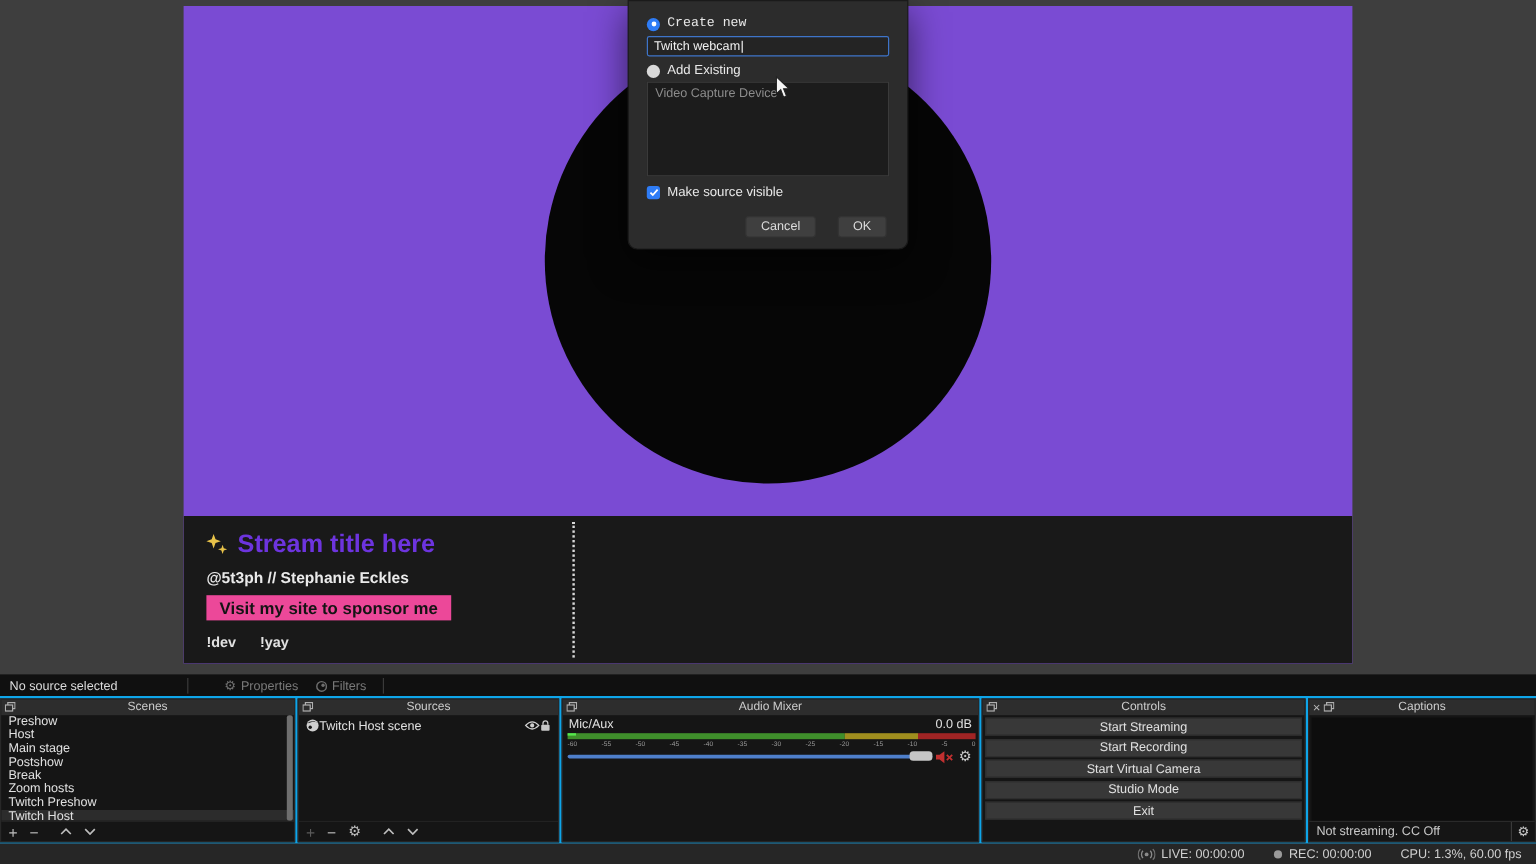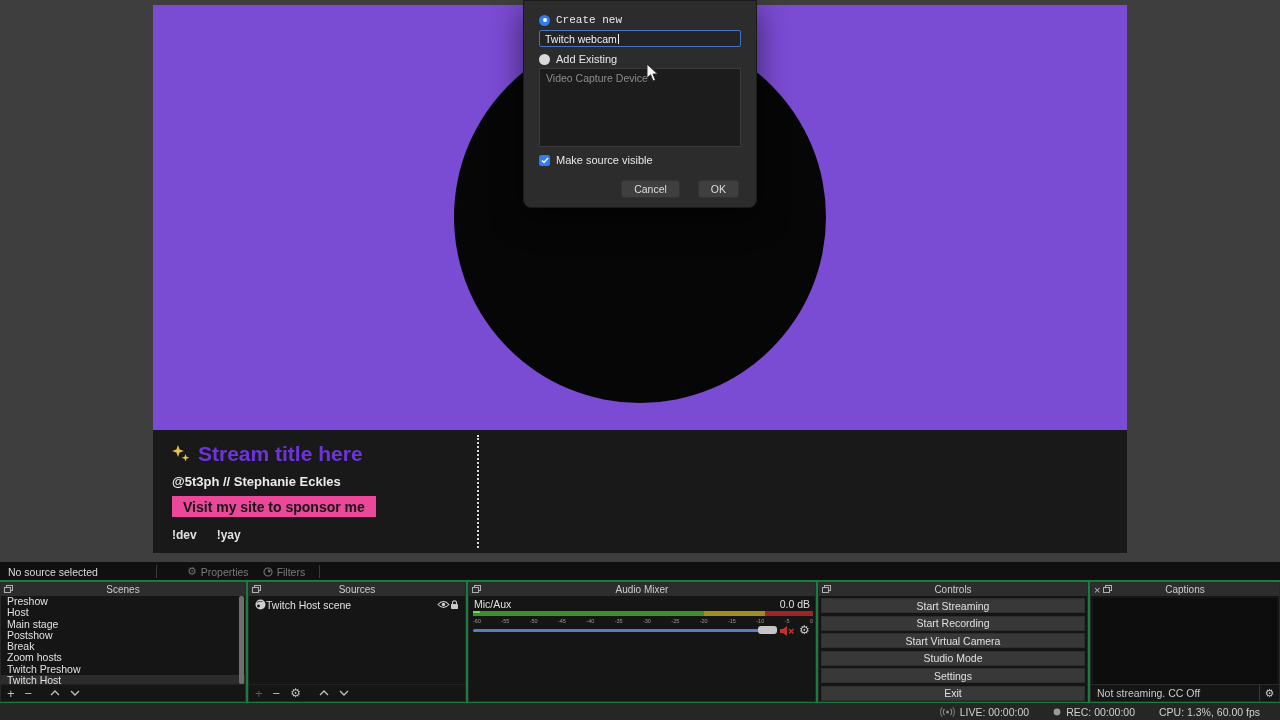--- a/index.html
+++ b/index.html
@@ -40,21 +40,21 @@
   
   .cursor { position:absolute; left:646px; top:63px; z-index:40; }
 
   
   .src-toolbar { position:absolute; left:0; top:562px; width:1280px; height:19px; background:#101010; display:flex; align-items:center; }
   .st-status { font-size:10.5px; color:#DCDCDC; margin-left:8px; }
   .st-sep { width:1px; height:13px; background:#3A3A3A; }
   .st-btn { display:flex; align-items:center; gap:4px; font-size:10.5px; color:#7A7A7A; }
 
   
-  .docks { position:absolute; left:0; top:580px; width:1280px; height:123px; background:#15803d; }
+  .docks { position:absolute; left:0; top:580px; width:1280px; height:123px; background:#0ea5e9; }
   .panel { position:absolute; top:2px; height:120px; background:#151515; border:1px solid #282828; }
   .panel-header { height:13px; background:#2D2D2D; display:flex; align-items:center; position:relative; }
   .panel-title { position:absolute; left:0; right:0; text-align:center; font-size:10px; color:#CCCCCC; }
   .hicon { margin-left:3px; z-index:2; display:flex; align-items:center; gap:3px; }
   .close-x { font-size:11px; color:#BBBBBB; line-height:10px; z-index:2; }
   .panel-scenes { left:0; width:246px; }
   .panel-sources { left:248px; width:218px; }
   .panel-mixer { left:468px; width:348px; }
   .panel-controls { left:818px; width:270px; }
   .panel-captions { left:1090px; width:190px; }
@@ -90,21 +90,21 @@
   .ctl-btn { height:15px; background:#383838; border:1px solid #2E2E2E; color:#E0E0E0; font-size:10.5px; font-family:inherit; }
 
   .captions-body { position:absolute; left:2px; right:2px; top:15px; height:87px; background:#0D0D0D; }
   .captions-status { position:absolute; left:0; right:0; bottom:0; height:17px; display:flex; align-items:center; border-top:1px solid #2A2A2A; }
   .cap-text { flex:1; font-size:10.5px; color:#C9C9C9; padding-left:6px; }
   .cap-gear { width:20px; height:100%; border-left:1px solid #3A3A3A; display:flex; align-items:center; justify-content:center;
     font-size:11px; color:#C8C8C8; font-family:"DejaVu Sans",sans-serif; }
 
   
   .statusbar { position:absolute; left:0; top:703px; width:1280px; height:17px; background:#262626;
-    display:flex; align-items:center; justify-content:flex-end; gap:24px; padding-right:20px; }
+    display:flex; align-items:center; justify-content:flex-end; gap:24px; padding-right:12px; }
   .sb-item { display:flex; align-items:center; gap:5px; font-size:10.5px; color:#CFCFCF; }
 </style>
 </head>
 <body>
 
 <div class="app">
 
   <div class="canvas">
     <div class="webcam-circle"></div>
 
@@ -302,21 +302,20 @@
               <rect x="0.5" y="2.5" width="6" height="5" fill="#2D2D2D" stroke="#AFAFAF"></rect>
             </svg>
         </span>
         <span class="panel-title">Controls</span>
       </div>
       <div class="controls-body">
         <button class="ctl-btn">Start Streaming</button>
         <button class="ctl-btn">Start Recording</button>
         <button class="ctl-btn">Start Virtual Camera</button>
         <button class="ctl-btn">Studio Mode</button>
-        <button class="ctl-btn">Settings</button>
         <button class="ctl-btn">Exit</button>
       </div>
     </div>
 
     <div class="panel panel-captions">
       <div class="panel-header">
         <span class="hicon">
           <span class="close-x">×</span>
           <svg width="9" height="9" viewBox="0 0 9 9">
               <rect x="2.5" y="0.5" width="6" height="5" fill="none" stroke="#AFAFAF"></rect>

